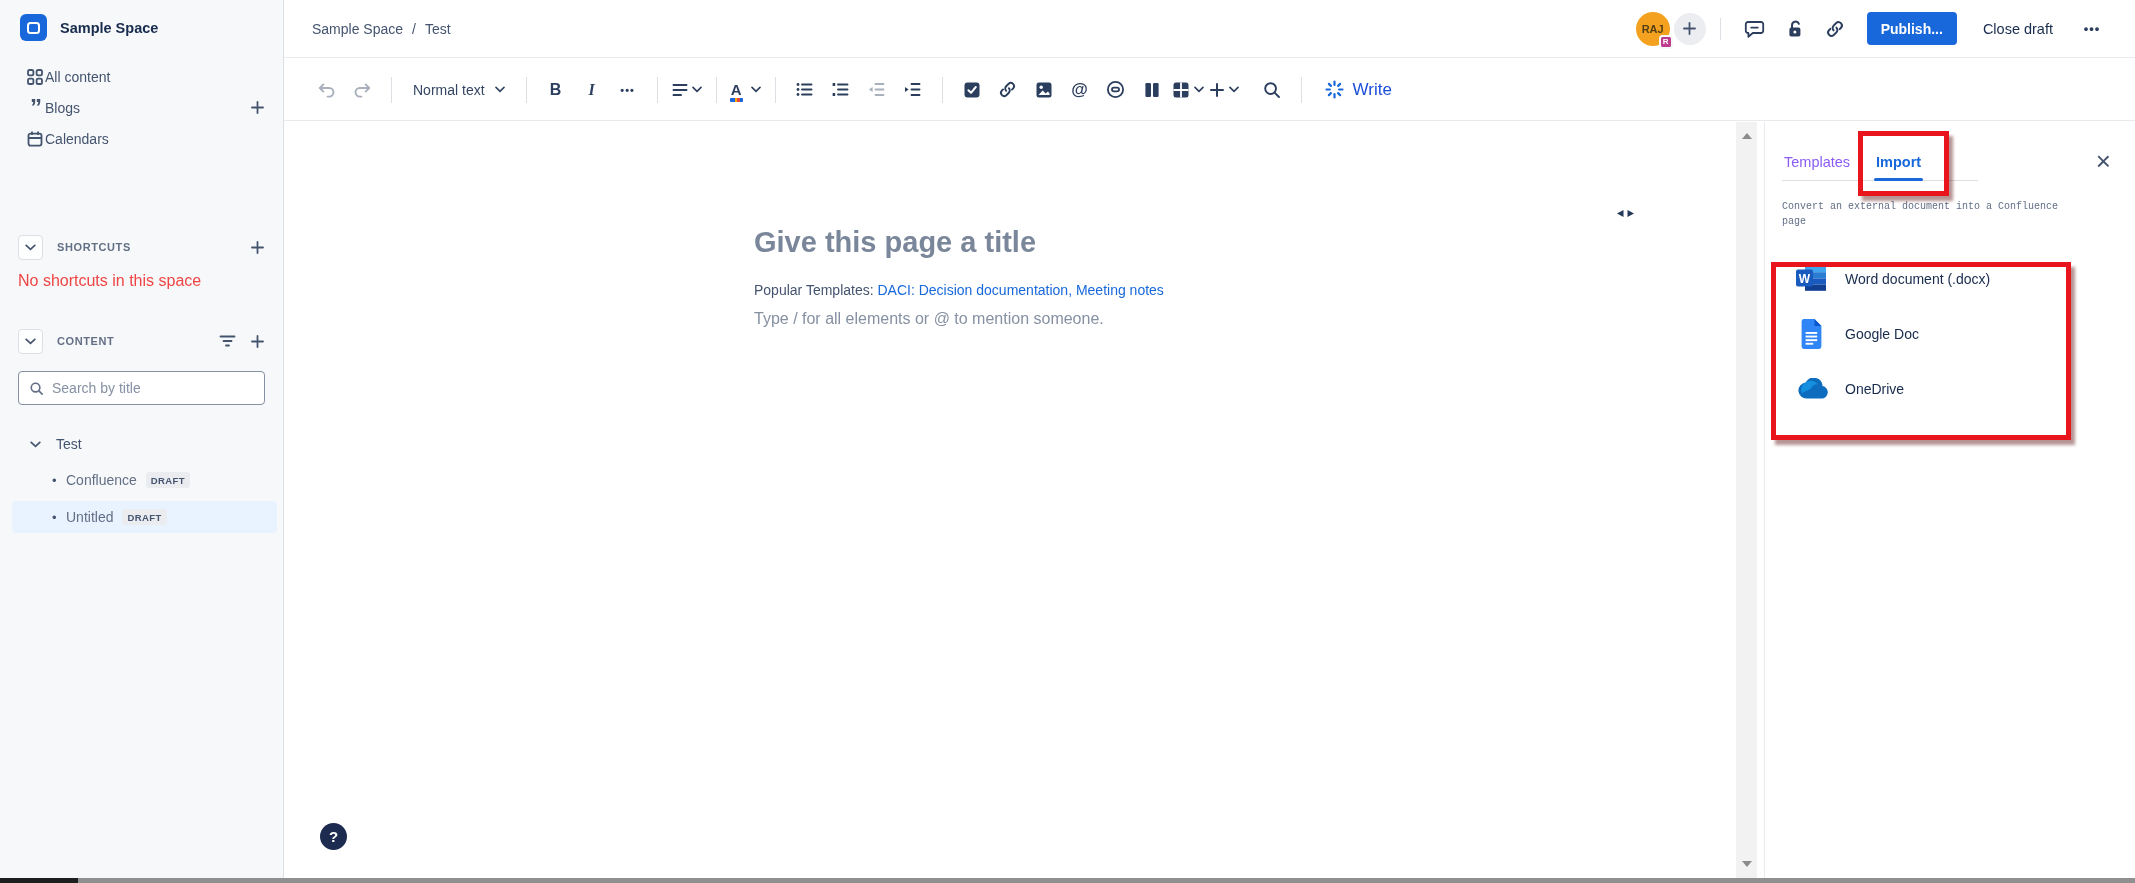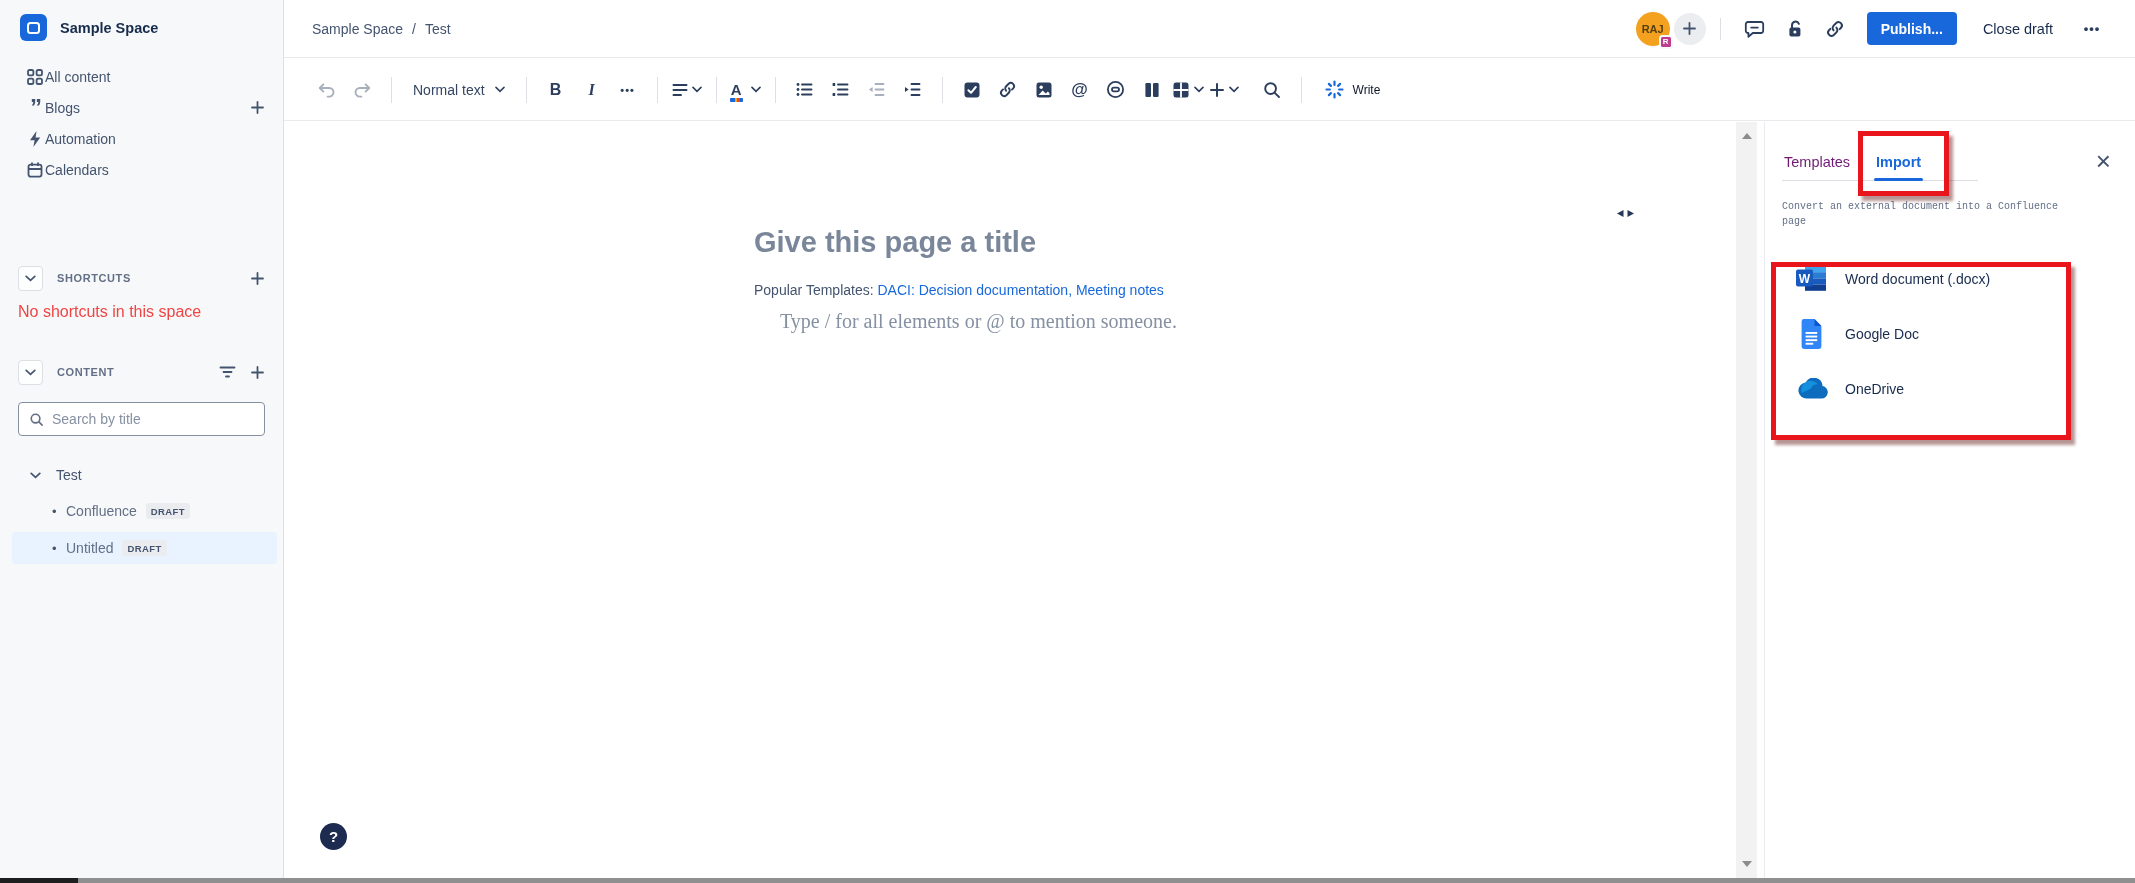--- a/index.html
+++ b/index.html
@@ -127,50 +127,50 @@
   .text-style-btn { font-size:14px; color:#344563; padding:0 8px; gap:10px; }
   .glyph-b { font-size:16px; font-weight:bold; }
   .glyph-i { font-size:16px; font-style:italic; font-family:"Liberation Serif", serif; font-weight:bold; }
   .glyph-more { font-size:11px; letter-spacing:1px; font-weight:bold; }
   .glyph-at { font-size:17px; font-weight:bold; }
   .color-a { position:relative; font-size:15px; font-weight:bold; line-height:14px; }
   .color-a::after {
     content:""; position:absolute; left:-1px; right:-1px; bottom:-5px; height:3.5px; border-radius:1px;
     background:linear-gradient(90deg,#1868DB 0 38%,#FCA700 38% 55%,#E2483D 55% 78%,#1868DB 78% 100%);
   }
-  .write-btn { font-size:12px; color:#0f172a; padding:0 10px; gap:9px; }
+  .write-btn { font-size:17px; color:#1d4ed8; padding:0 10px; gap:9px; }
 
   
   .editor { position:absolute; left:284px; top:122px; width:1452px; bottom:5px; background:#fff; }
   .expand-btn { position:absolute; left:1330px; top:86px; background:none; border:none; color:#243858; cursor:pointer; }
   .doc-title { position:absolute; left:470px; top:104px; font-size:29px; color:#7A869A; }
   .templates-line { position:absolute; left:470px; top:160px; font-size:14px; color:#44546F; }
   .templates-line a { color:#1868DB; text-decoration:none; cursor:pointer; }
-  .body-placeholder { position:absolute; left:496px; top:188px; font-size:20px; color:#8590A2;font-family:Liberation Serif, serif; }
+  .body-placeholder { position:absolute; left:470px; top:188px; font-size:16px; color:#8590A2; }
   .help-btn {
     position:absolute; left:36px; bottom:28px; width:27px; height:27px; border-radius:50%;
     background:#1D2B50; color:#fff; border:none; font-size:15px; font-weight:bold; cursor:pointer;
     display:flex; align-items:center; justify-content:center;
   }
   .scrollbar {
     position:absolute; left:1736px; top:122px; width:21px; bottom:5px; background:#F2F2F2;
   }
   .scroll-arrow { position:absolute; left:0; width:100%; height:16px; border:none; background:transparent;
     display:flex; align-items:center; justify-content:center; color:#8C8C8C; cursor:pointer; }
   .scroll-arrow.up { top:6px; } .scroll-arrow.down { bottom:6px; }
 
   
   .panel {
     position:absolute; left:1764px; top:122px; right:0; bottom:5px; background:#fff;
     border-left:1px solid #E8EAED; padding:32px 24px 0 17px;
   }
   .panel-tabs { display:flex; gap:22px; border-bottom:1px solid #DCDFE4; width:196px; }
   .panel-tab {
     background:none; border:none; font-size:14.5px; padding:0 2px 10px 2px; cursor:pointer;
-    color:#701a75; font-family:"Liberation Sans", sans-serif; position:relative;
+    color:#8b5cf6; font-family:"Liberation Sans", sans-serif; position:relative;
   }
   .panel-tab.active { color:#1868DB; font-weight:bold; }
   .panel-tab.active::after { content:""; position:absolute; left:0; right:0; bottom:-1px; height:3px; background:#1868DB; border-radius:2px; }
   .panel-close {
     position:absolute; right:24px; top:28px; background:none; border:none; font-size:26px;
     color:#44546F; cursor:pointer; line-height:22px;
   }
   .panel-desc { margin-top:18px; font-size:10px; line-height:1.5; color:#626F86; width:300px;font-family:Liberation Mono, monospace; }
   .import-options { margin-top:22px; }
   .import-option {
@@ -218,28 +218,20 @@
       <span class="nicon">
           <span class="quote-glyph">”</span>
         </span>
       <span>Blogs</span>
       <span class="spacer"></span>
       <span class="icon-plus">
         <svg width="15" height="15" viewBox="0 0 15 15" stroke="currentColor" stroke-width="1.8" stroke-linecap="round">
             <path d="M7.5 2 v11 M2 7.5 h11"></path>
           </svg>
       </span>
-    </div>
-    <div class="nav-item">
-      <span class="nicon">
-        <svg width="16" height="18" viewBox="0 0 16 18" fill="currentColor">
-            <polygon points="9.5,1 3,10.2 7.6,10.2 6.4,17 13.2,7.6 8.6,7.6"></polygon>
-          </svg>
-      </span>
-      <span>Automation</span>
     </div>
     <div class="nav-item">
       <span class="nicon">
         <svg width="18" height="18" viewBox="0 0 18 18" fill="none" stroke="currentColor" stroke-width="1.8">
           <rect x="2.5" y="3.6" width="13" height="12" rx="2"></rect>
             <path d="M6 1.6 v3.4 M12 1.6 v3.4 M2.5 8 h13"></path>
         </svg>
       </span>
       <span>Calendars</span>
     </div>

